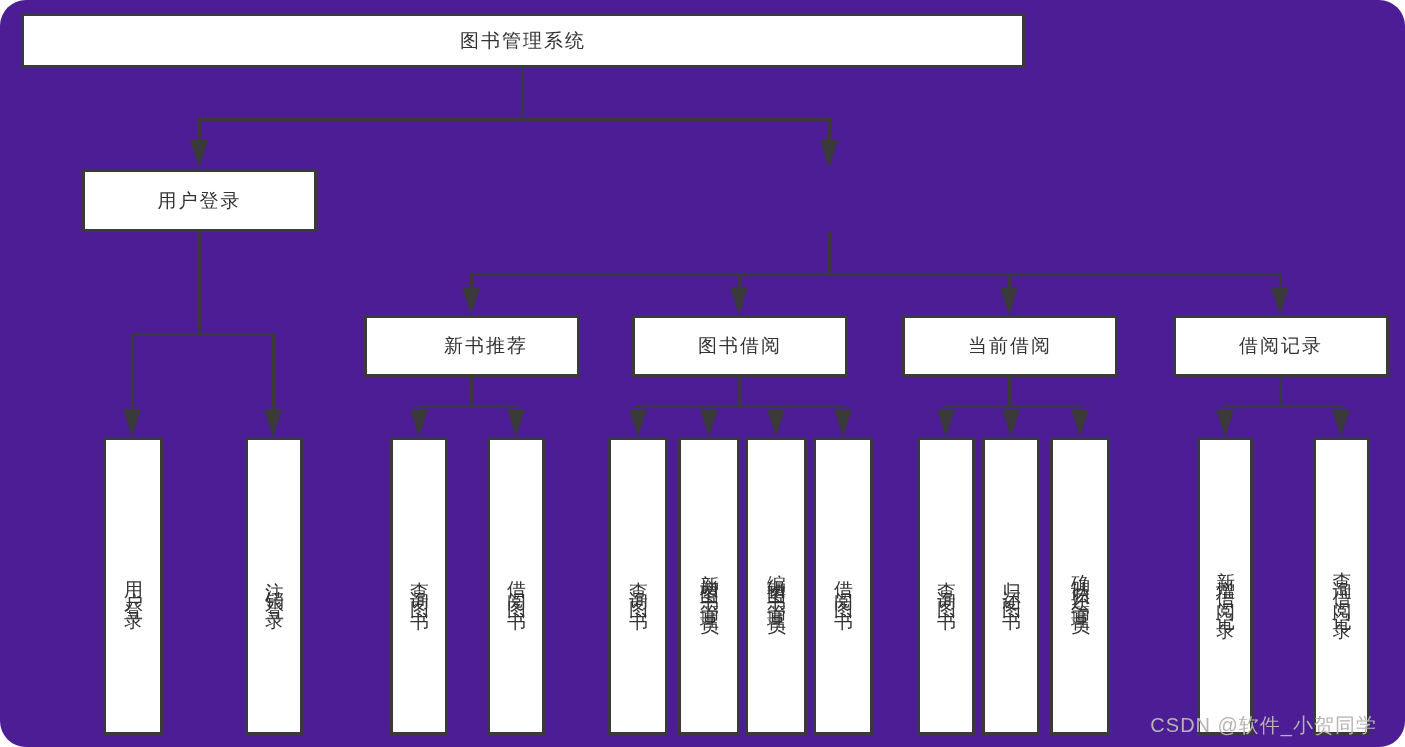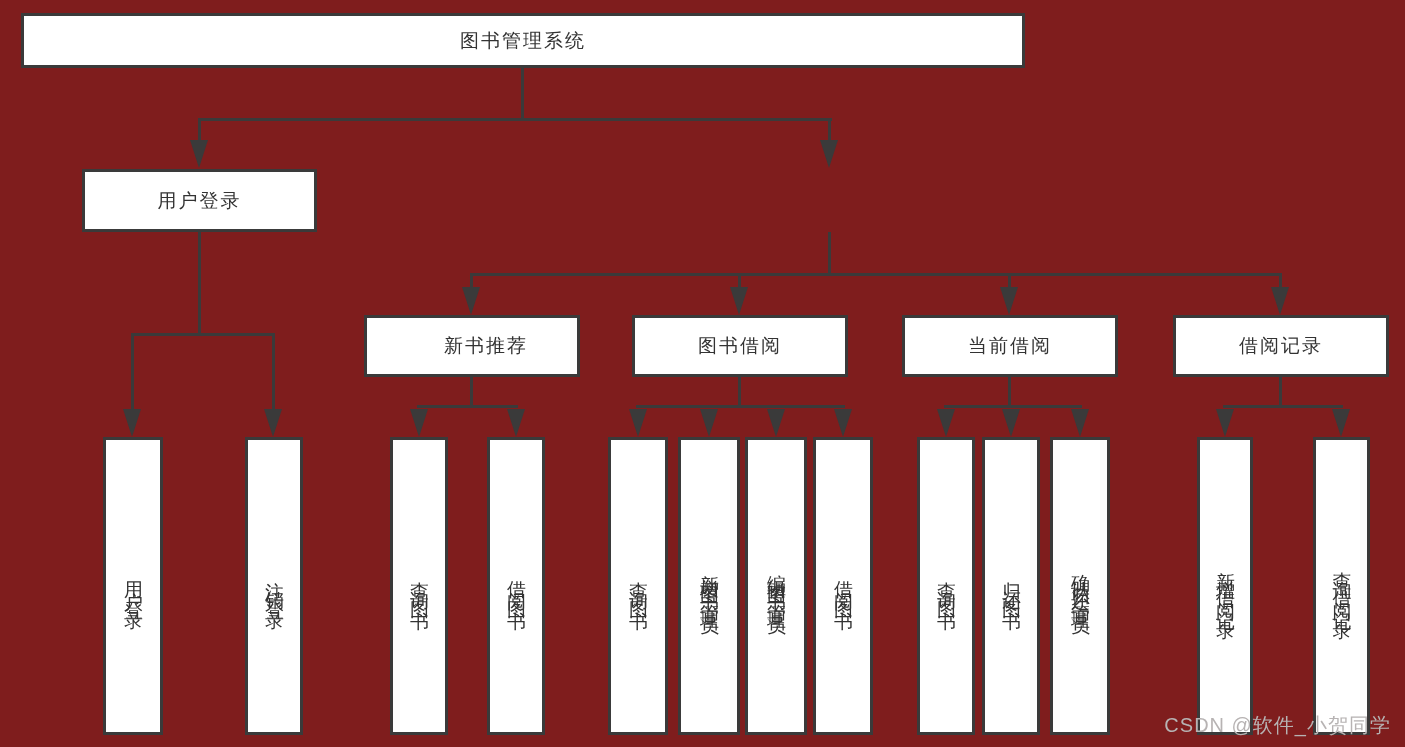--- a/index.html
+++ b/index.html
@@ -1,22 +1,23 @@
 <!DOCTYPE html>
 <html><head>
 <meta charset="utf-8">
 <style>
   html, body { margin: 0; padding: 0; background: #ffffff; }
   #canvas {
     position: relative;
     width: 1405px;
     height: 747px;
-    background: #7f1d1d;
+    background: #4c1d95;
     font-family: "Liberation Sans", "DejaVu Sans", sans-serif;
     overflow: hidden;
+    border-radius: 26px;
   }
   .box {
     position: absolute;
     box-sizing: border-box;
     background: #ffffff;
     border: 3px solid #3a3a3a;
     display: flex;
     align-items: center;
     justify-content: center;
     color: #333333;
@@ -159,15 +160,15 @@
     <span class="vlabel" style="letter-spacing:6px;">确认归还（管理员）</span>
   </div>
 
   <div class="box" style="left:1197px; top:437px; width:56px; height:298px;">
     <span class="vlabel">新增借阅记录</span>
   </div>
   <div class="box" style="left:1313px; top:437px; width:57px; height:298px;">
     <span class="vlabel">查询借阅记录</span>
   </div>
 
-  <div class="watermark" style="right:14px; top:712px;">CSDN @软件_小贺同学</div>
+  <div class="watermark" style="right:28px; top:712px;">CSDN @软件_小贺同学</div>
 
 </div>
 
 </body></html>

